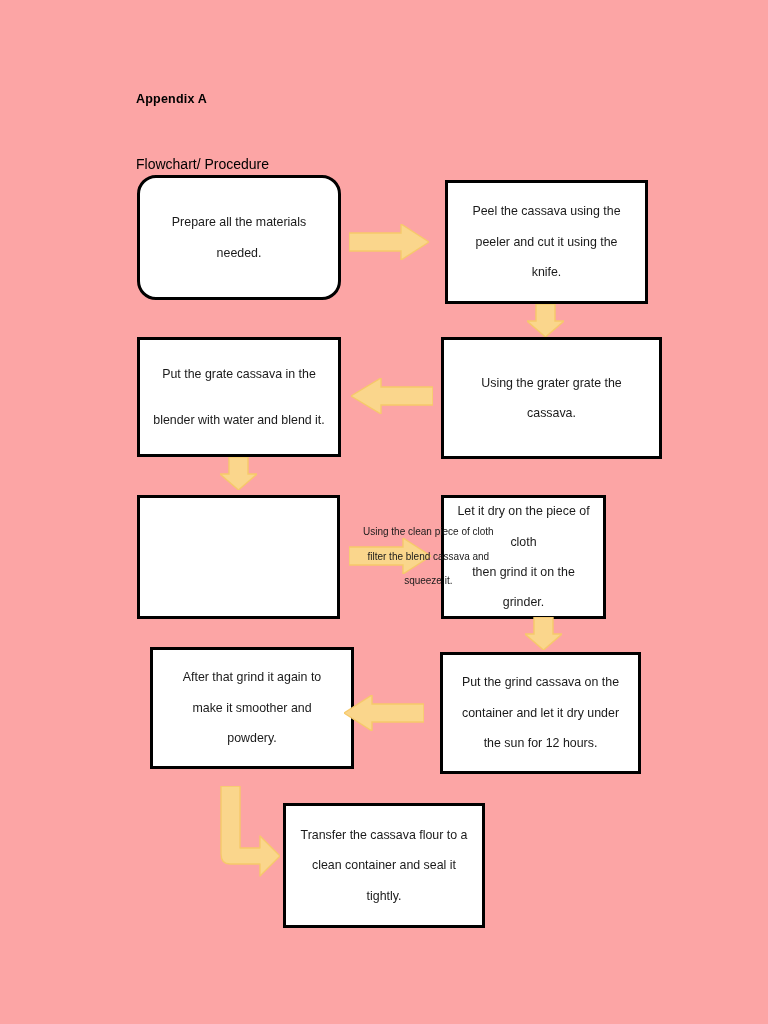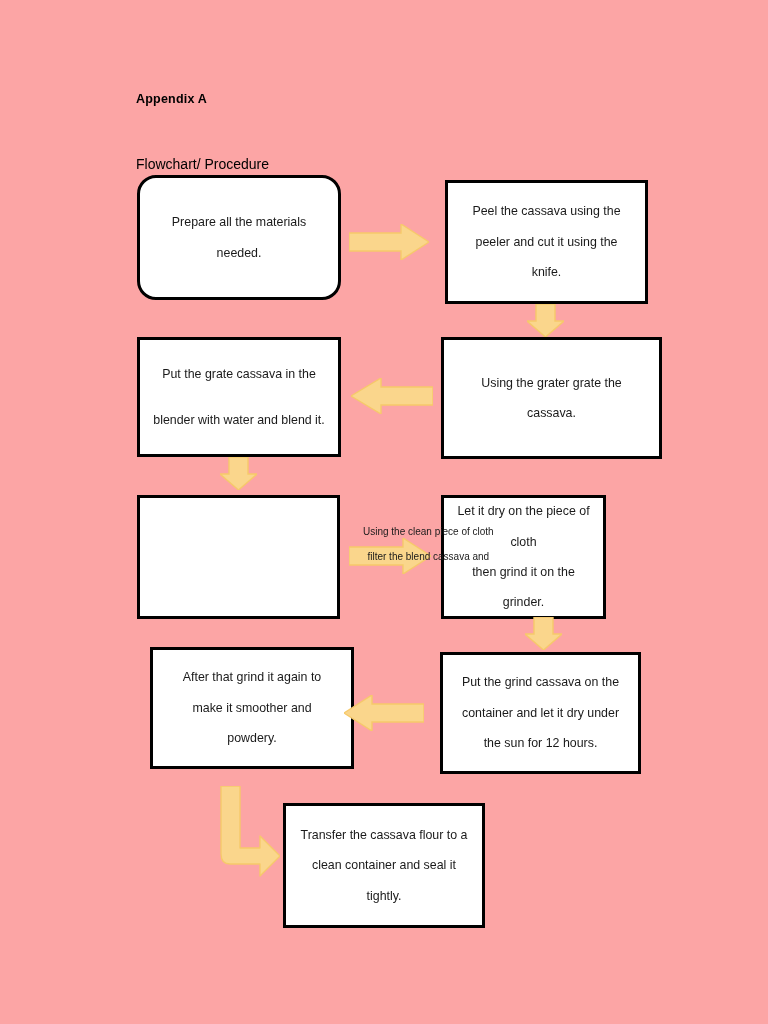--- a/index.html
+++ b/index.html
@@ -134,20 +134,21 @@
   </div>
 
   <div class="box" style="left:441px; top:495px; width:165px; height:124px;">
     <span class="line">Let it dry on the piece of cloth</span>
     <span class="line">then grind it on the grinder.</span>
   </div>
 
   <div class="floating-note" style="left:363px; top:520px;">
     <div>Using the clean piece of cloth</div>
     <div>filter the blend cassava and</div>
+    <div>squeeze it.</div>
   </div>
 
   <div class="arrow" style="left:525px; top:617px;">
     <svg width="37" height="33" viewBox="0 0 37 33">
       <polygon points="9,0 28,0 28,17 37,17 18.5,33 0,17 9,17" fill="#FAD68C" stroke="#F6C96A" stroke-width="1.4"></polygon>
     </svg>
   </div>
 
   <div class="box" style="left:150px; top:647px; width:204px; height:122px;justify-content:center;">
     <span class="line">After that grind it again to</span>

